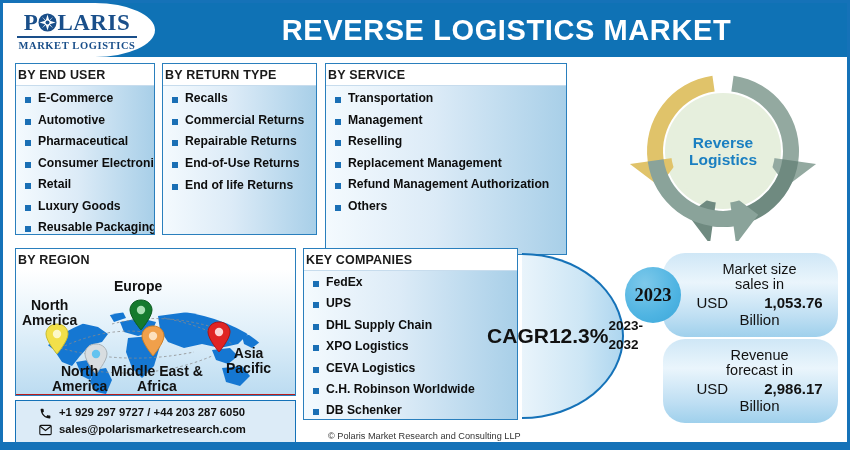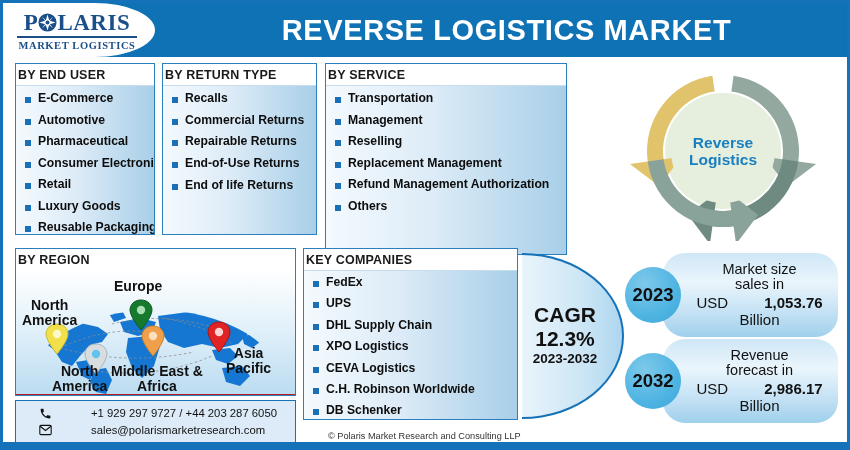--- a/index.html
+++ b/index.html
@@ -178,39 +178,40 @@
   
   #cagr {
     position: absolute;
     left: 519px; top: 250px;
     width: 102px; height: 166px;
     background: linear-gradient(to right, #e9f4fb 0%, #cde6f5 60%, #aed6ef 100%);
     border: 2px solid #1572b8;
     border-left: none;
     border-top-right-radius: 102px 83px;
     border-bottom-right-radius: 102px 83px;
-    display: flex; flex-direction: column;
+    display: flex; flex-direction: row;
     align-items: center; justify-content: center;
     padding-right: 14px;
   }
   .cagr-l1 { font-size: 21px; font-weight: bold; color: #111; line-height: 1.12; }
   .cagr-l2 { font-size: 21px; font-weight: bold; color: #111; line-height: 1.12; }
   .cagr-l3 { font-size: 13.5px; font-weight: bold; color: #111; line-height: 1.4; }
 
   
   .stat { position: absolute; }
   .stat-year {
     position: absolute;
     left: 0; top: 14px;
     width: 56px; height: 56px;
     border-radius: 50%;
     background: radial-gradient(circle at 35% 30%, #7ec9ea 0%, #4fb4e2 60%, #3aa6d9 100%);
     display: flex; align-items: center; justify-content: center;
     font-size: 18.5px; font-weight: bold; color: #111;
     z-index: 2;
+    font-family: Liberation Serif, serif;
   }
   .stat-box {
     position: absolute;
     left: 38px; top: 0;
     width: 175px; height: 84px;
     border-radius: 22px;
     background: linear-gradient(to bottom, #cfe7f6 0%, #eaf5fc 35%, #bfdff3 75%, #9fd0ec 100%);
     display: flex; flex-direction: column;
     align-items: center; justify-content: center;
     padding-left: 24px; padding-right: 6px;
@@ -226,24 +227,23 @@
   
   #contact {
     position: absolute;
     left: 12px; top: 397px;
     width: 281px; height: 44px;
     background: #dcebf7;
     border: 1.5px solid #1572b8;
     padding: 5px 0 0 22px;
   }
   .contact-row {
-    display: flex; align-items: center;
-    font-size: 11.3px; font-weight: normal; color: #111;
+    display: flex; align-items: flex-start;
+    font-size: 11.3px; font-weight: bold; color: #111;
     margin-bottom: 3px;
-    gap: 32px;
   }
   .contact-row .ic {
     width: 15px; height: 14px;
     margin-right: 6px;
     display: flex; align-items: center; justify-content: center;
     color: #111;
   }
   .contact-row .ic svg { display: block; }
 
   #copyright {
@@ -538,21 +538,20 @@
       <div class="stat-label">
         <span>Revenue</span><br>
         <span>forecast in</span>
       </div>
       <div class="stat-value">
         <span>USD</span>
         <b>2,986.17</b><br>
         <span>Billion</span>
       </div>
     </div>
-    <div class="stat-year">2032</div>
   </div>
 
   <div id="contact">
     <div class="contact-row">
       <span class="ic">
         <svg width="13" height="13" viewBox="0 0 24 24" fill="#111">
           <path d="M6.6 10.8c1.4 2.8 3.8 5.2 6.6 6.6l2.2-2.2c.3-.3.7-.4 1-.2 1.2.4 2.4.6 3.6.6.6 0 1 .4 1 1V20c0 .6-.4 1-1 1C10.6 21 3 13.4 3 4c0-.6.4-1 1-1h3.4c.6 0 1 .4 1 1 0 1.3.2 2.5.6 3.6.1.4 0 .8-.2 1.1l-2.2 2.1z"></path>
         </svg>
       </span>
       <span>+1 929 297 9727 / +44 203 287 6050</span>

